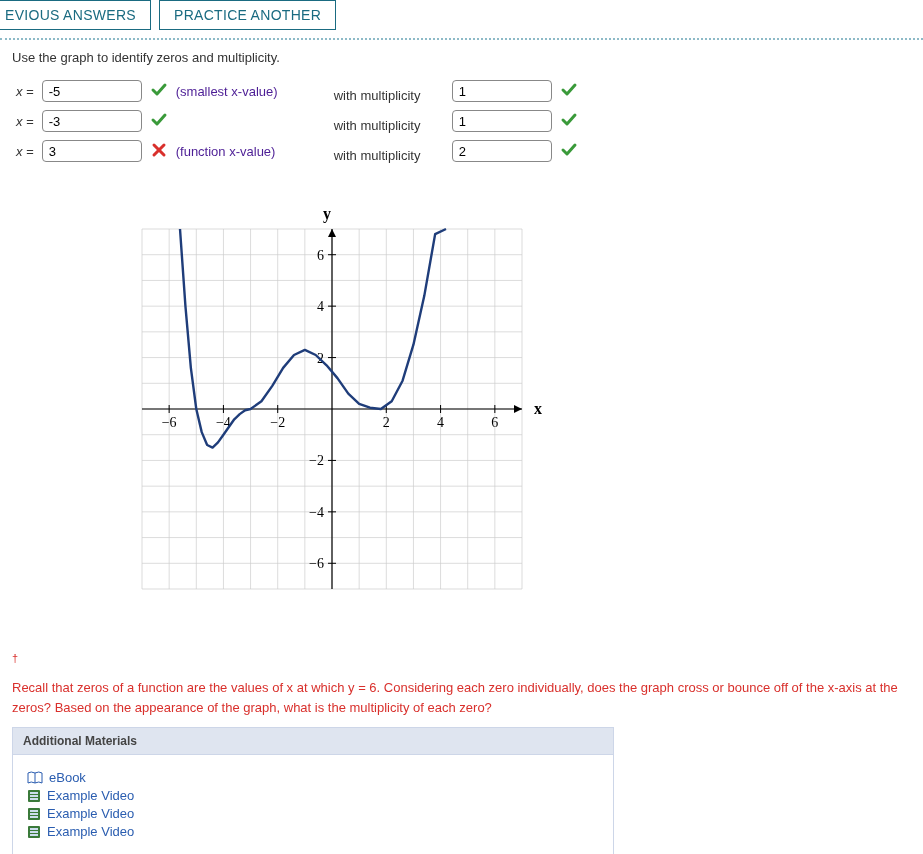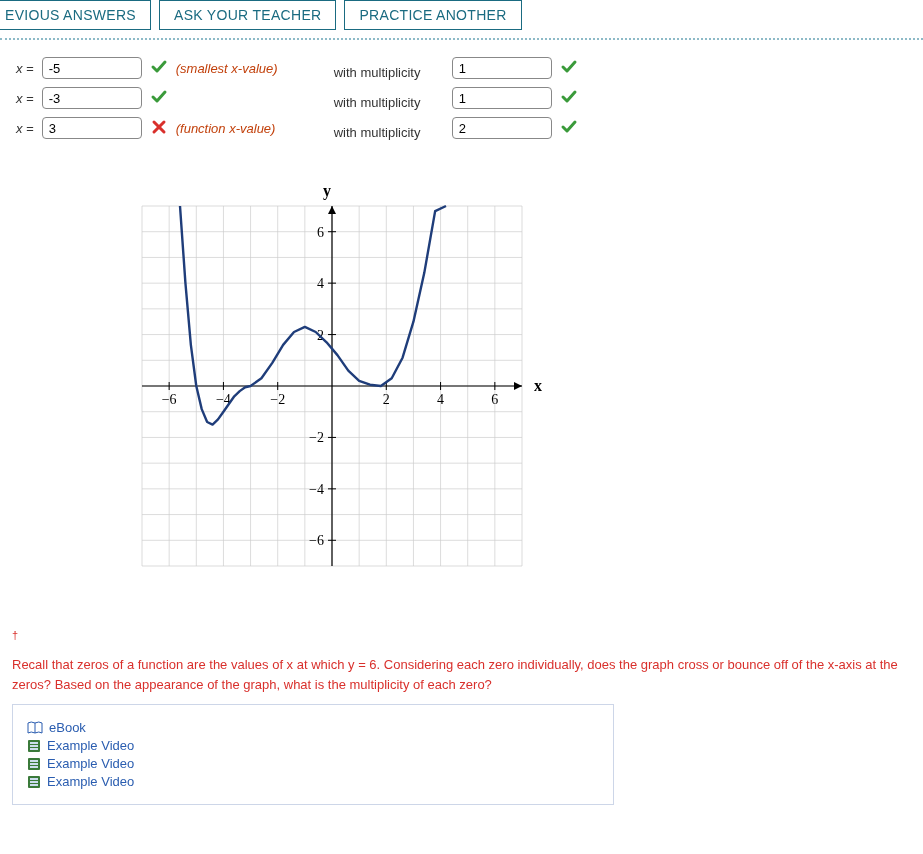--- a/index.html
+++ b/index.html
@@ -56,21 +56,21 @@
     padding: 0 6px;
     font-family: inherit;
     font-size: 13px;
     box-sizing: border-box;
   }
   .mark {
     width: 18px;
     display: inline-block;
   }
   .mark svg { display: block; }
-  .qualifier { color: #c2410c; min-width: 150px; display: inline-block; font-style: italic; }
+  .qualifier { color: #4c1d95; min-width: 150px; display: inline-block; }
   .mult-label { min-width: 110px; display: inline-block; margin-top: 9px; }
   .graph-wrap {
     margin: 30px 0 30px 100px;
   }
   .feedback {
     color: #d9302c;
     margin: 14px 12px 10px 12px;
     line-height: 1.5;
   }
   .dagger { color: #d9302c; font-size: 11px; margin: 0 12px; }
@@ -100,26 +100,26 @@
     margin: 3px 0;
     font-size: 13px;
   }
   .am-link svg { flex: none; }
 </style>
 </head>
 <body>
 
 <div class="tabs-row">
   <button class="tab-btn">EVIOUS ANSWERS</button>
-  <button class="tab-btn">ASK YOUR TEACHER</button>
   <button class="tab-btn">PRACTICE ANOTHER</button>
 </div>
 <hr class="divider">
 
 <div class="content">
+  <p class="instruction">Use the graph to identify zeros and multiplicity.</p>
 
   <table class="answers">
 
     <tbody>
         <tr>
       <td><span class="x-label">x =</span></td>
       <td><input class="ans" value="-5" style=""></td>
       <td><span class="mark">
         <svg width="18" height="18" viewBox="0 0 18 18">
                 <polyline points="3,9 7,13 15,4" fill="none" stroke="#3a9a3a" stroke-width="3" stroke-linecap="round" stroke-linejoin="round"></polyline>
@@ -238,20 +238,21 @@
         <text x="215" y="20" font-size="16" font-family="serif" font-weight="bold" text-anchor="middle">y</text>
         <path d="M68,30 L73.42857142857142,107.14285714285717 L78.85714285714286,168.8571428571429 L84.28571428571428,210 L89.71428571428572,233.14285714285717 L95.14285714285715,246 L100.57142857142857,248.57142857142858 L106,243.42857142857142 L111.42857142857143,235.71428571428572 L116.85714285714286,228 L122.28571428571429,220.28571428571428 L127.71428571428572,215.14285714285714 L133.14285714285714,211.28571428571428 L138.57142857142856,210 L149.42857142857144,202.28571428571428 L160.28571428571428,186.85714285714286 L171.14285714285714,168.8571428571429 L182,156 L192.85714285714286,150.85714285714283 L203.71428571428572,156 L214.57142857142858,166.28571428571433 L225.42857142857144,179.14285714285717 L236.28571428571428,194.57142857142858 L247.14285714285714,204.85714285714283 L258,208.71428571428572 L268.8571428571429,210 L279.7142857142857,202.28571428571428 L290.57142857142856,181.71428571428572 L301.42857142857144,145.7142857142857 L312.2857142857143,96.85714285714283 L323.14285714285717,35.14285714285711 L334,30 " fill="none" stroke="#1f3d7a" stroke-width="2.4" stroke-linejoin="round"></path>
       </svg>
   </div>
 </div>
 
 <div class="dagger">†</div>
 <div class="feedback">Recall that zeros of a function are the values of x at which  y = 6.  Considering each zero individually, does the graph cross or bounce off of the x-axis at the zeros? Based on the appearance of the graph, what is the multiplicity of each zero?</div>
 
 <div class="additional-box">
+  <div class="additional-header">Additional Materials</div>
   <div class="additional-body">
     <div class="am-link">
       <svg width="16" height="14" viewBox="0 0 16 14">
         <path d="M1 2 Q4 0 8 2 Q12 0 15 2 L15 12 Q12 10 8 12 Q4 10 1 12 Z" fill="#fff" stroke="#2a5db0" stroke-width="1"></path>
         <line x1="8" y1="2" x2="8" y2="12" stroke="#2a5db0" stroke-width="1"></line>
       </svg>
       <span>eBook</span>
     </div>
     <div class="am-link">
       <svg width="14" height="14" viewBox="0 0 14 14">

